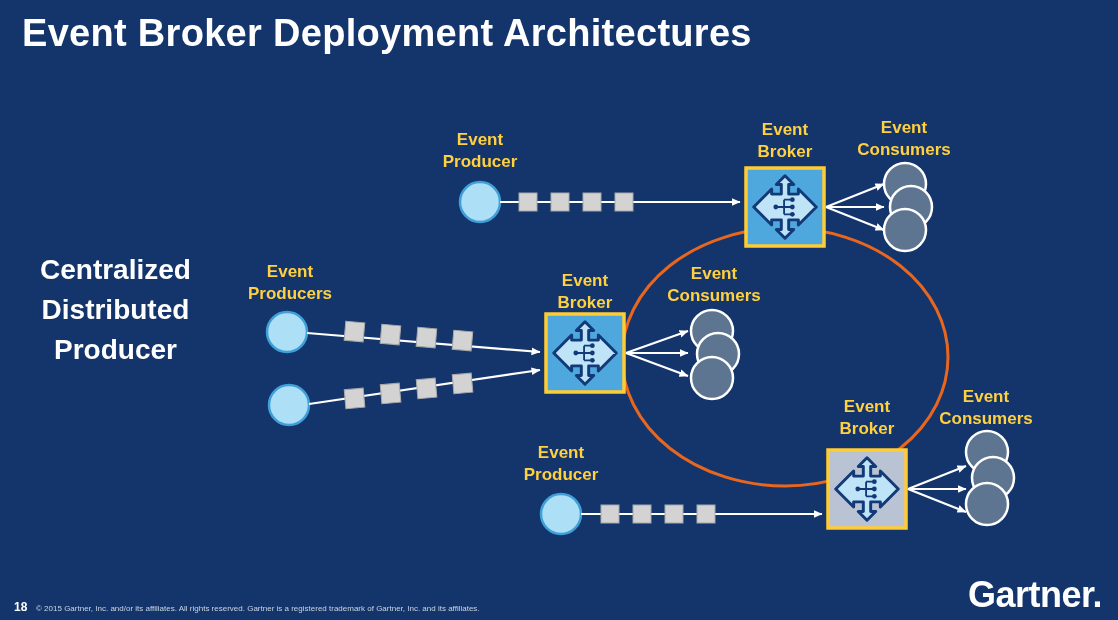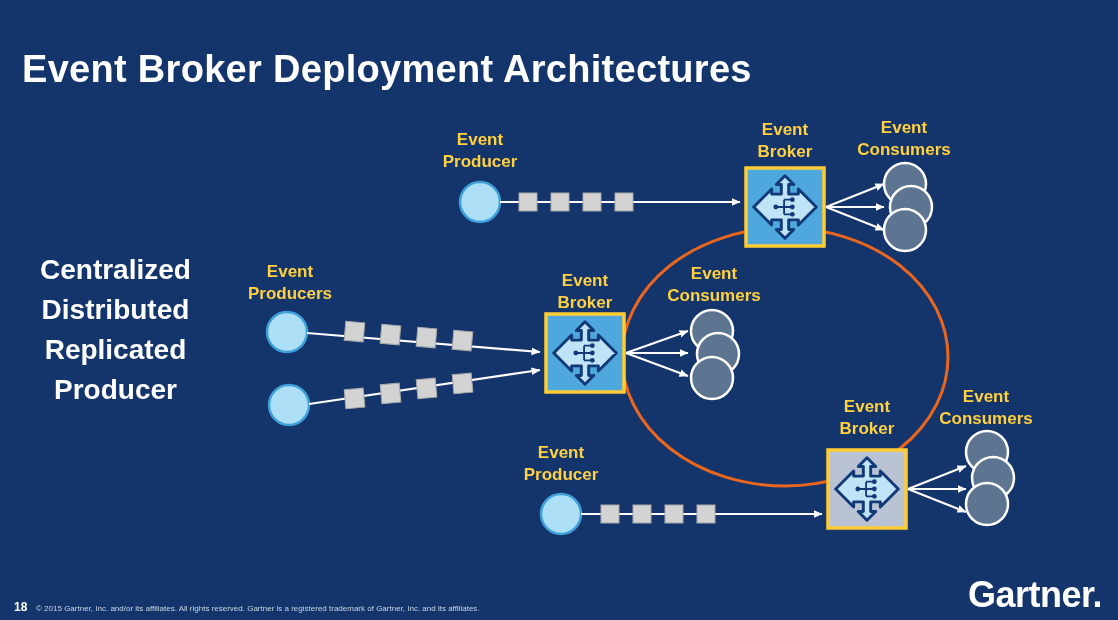--- a/index.html
+++ b/index.html
@@ -23,21 +23,20 @@
   }
   .slide-title {
     position: absolute;
     left: 22px;
     top: 12px;
     font-size: 38px;
     font-weight: bold;
     color: #ffffff;
     letter-spacing: 0.3px;
     white-space: nowrap;
-    margin-top: 36px;
   }
   .arch-list {
     position: absolute;
     left: 40px;
     top: 250px;
     color: #ffffff;
     font-size: 28px;
     font-weight: bold;
     line-height: 40px;
     text-align: center;
@@ -90,21 +89,20 @@
 </head>
 <body>
 
 <div id="slide">
 
   <div class="slide-title">Event Broker Deployment Architectures</div>
 
   <div class="arch-list">
     <div class="arch-item">Centralized</div>
     <div class="arch-item">Distributed</div>
-    <div class="arch-item">Replicated</div>
     <div class="arch-item">Producer</div>
   </div>
 
   <svg id="svg-layer" viewBox="0 0 1118 620">
     <defs>
       <marker id="arw" markerWidth="9" markerHeight="9" refX="8.5" refY="4.5" orient="auto" markerUnits="userSpaceOnUse">
         <path d="M0,0.6 L9,4.5 L0,8.4 Z" fill="#ffffff"></path>
       </marker>
 
       <g id="broker-glyph">

